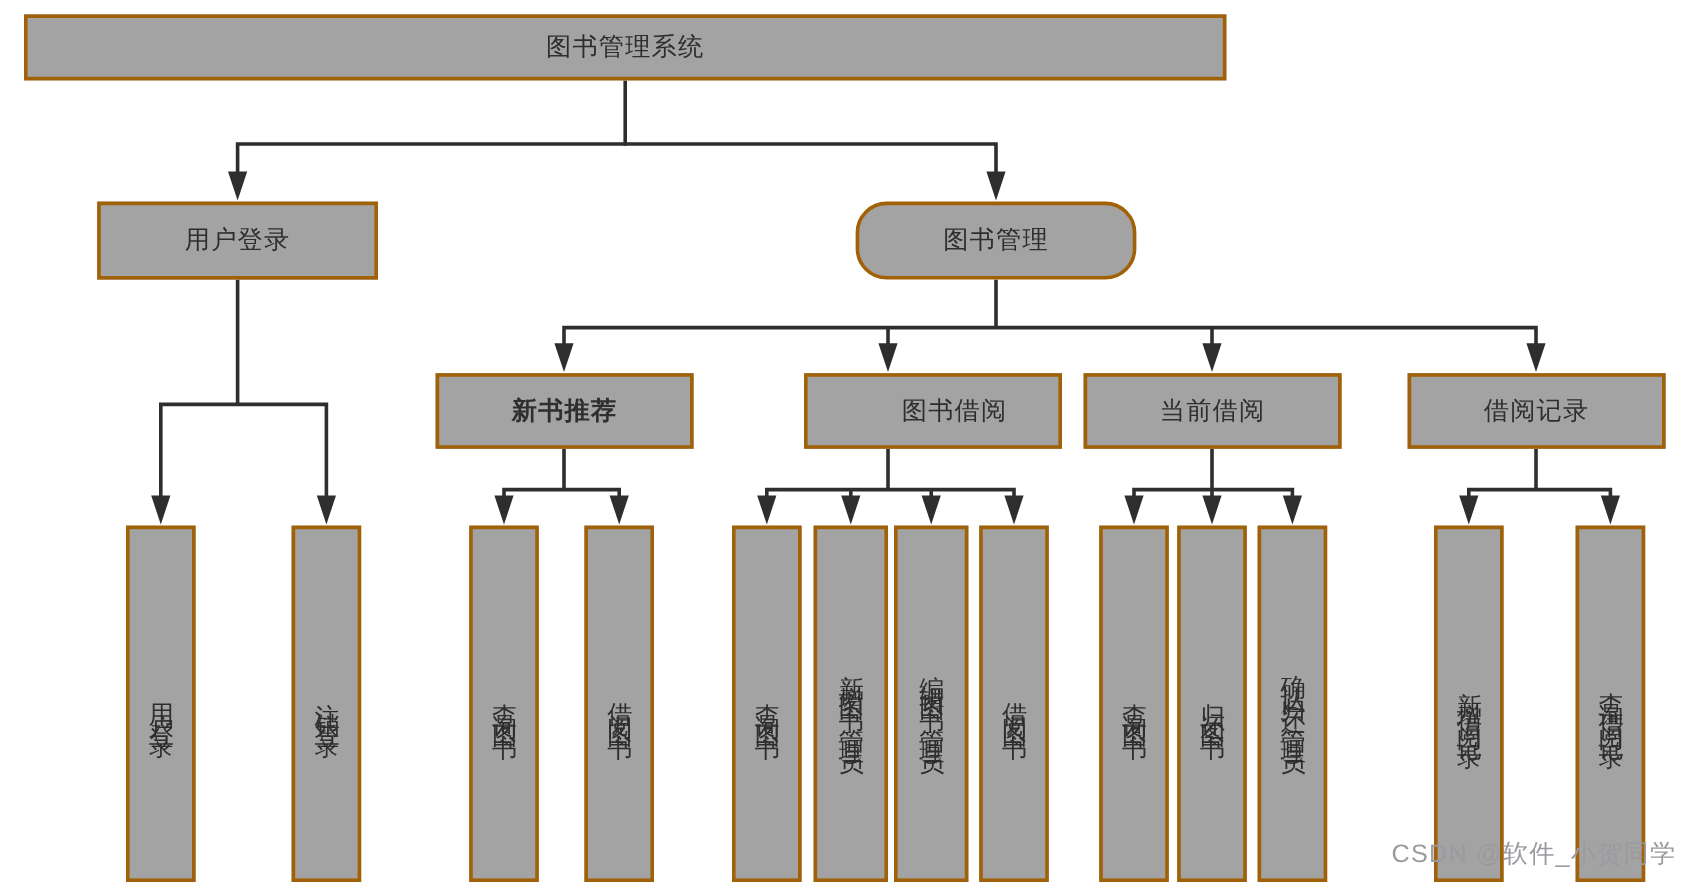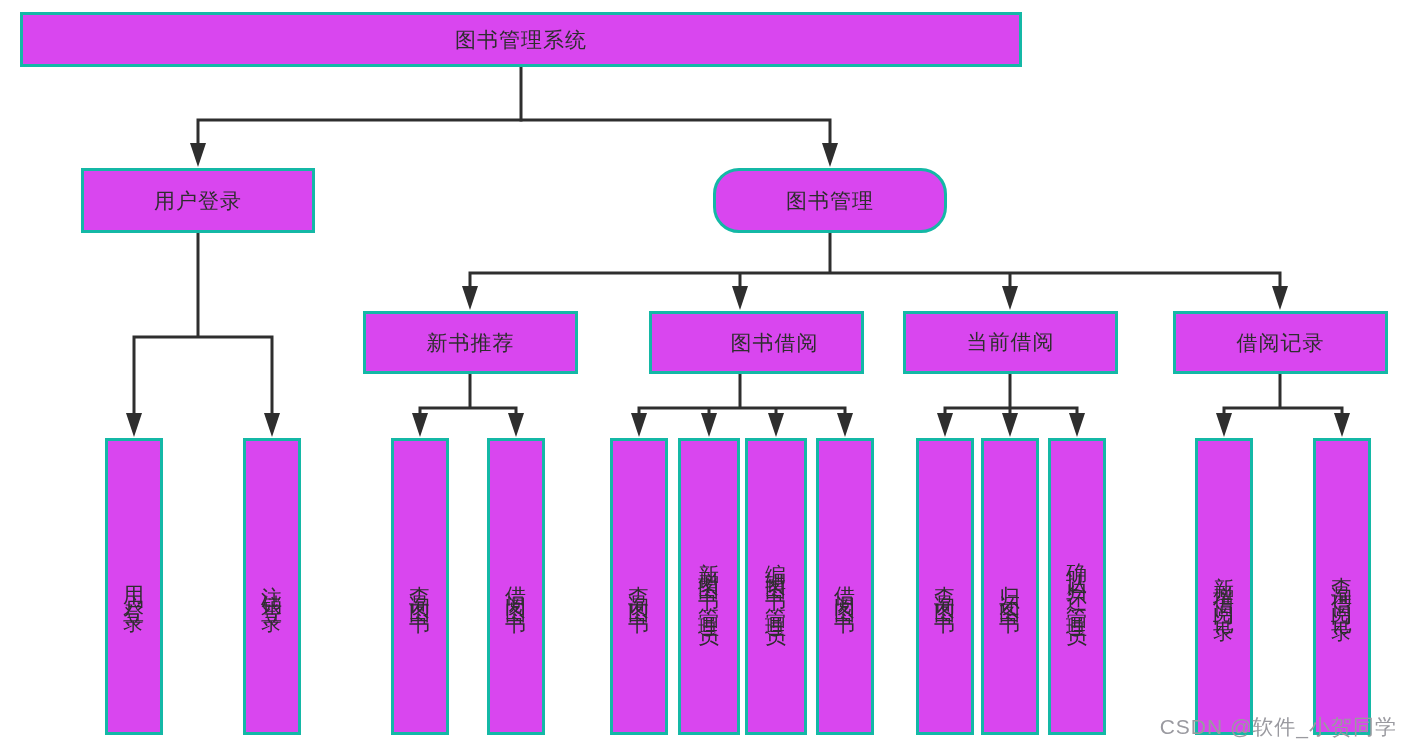--- a/index.html
+++ b/index.html
@@ -4,34 +4,34 @@
 <style>
   html,body{margin:0;padding:0;background:#ffffff;}
   #stage{
     position:relative;width:1405px;height:747px;background:#ffffff;overflow:hidden;
     font-family:"Liberation Sans","DejaVu Sans",sans-serif;color:#2e2e2e;
   }
   #wires{position:absolute;left:0;top:0;width:1405px;height:747px;}
   #wires path{fill:none;stroke:#2e2e2e;stroke-width:3;}
   #wires polygon{fill:#2e2e2e;stroke:none;}
   .node{
-    position:absolute;box-sizing:border-box;border:3px solid #14b8a6;background:#d946ef;
+    position:absolute;box-sizing:border-box;border:3px solid #a16207;background:#a3a3a3;
     display:flex;align-items:center;justify-content:center;
     font-size:21px;letter-spacing:1px;line-height:1;
   }
   .root{left:20px;top:12px;width:1002px;height:55px;}
   .lvl2{top:168px;width:234px;height:65px;}
   .lvl3{top:311px;width:215px;height:63px;}
   .leaf{top:438px;height:297px;}
   .leaf span{
     writing-mode:vertical-rl;text-orientation:mixed;
     letter-spacing:9px;font-size:21px;line-height:1;
   }
   .watermark{
-    position:absolute;right:8px;bottom:6px;font-size:21px;letter-spacing:1px;
+    position:absolute;right:8px;bottom:22px;font-size:21px;letter-spacing:1px;
     color:#9a9aa0;white-space:nowrap;pointer-events:none;
   }
 </style>
 </head>
 <body>
 
 <div id="stage">
 
   <svg id="wires" viewBox="0 0 1405 747" xmlns="http://www.w3.org/2000/svg">
 
@@ -85,24 +85,24 @@
     <span>图书管理系统</span>
   </div>
 
   <div class="node lvl2" style="left:81px;">
     <span>用户登录</span>
   </div>
   <div class="node lvl2" style="left:713px;border-radius:26px;">
     <span>图书管理</span>
   </div>
 
-  <div class="node lvl3" style="left:363px;">
+  <div class="node lvl3" style="left:363px;font-weight:bold;">
     <span>新书推荐</span>
   </div>
-  <div class="node lvl3" style="left:649px;padding-left:36px;">
+  <div class="node lvl3" style="left:670px;padding-left:36px;">
     <span>图书借阅</span>
   </div>
   <div class="node lvl3" style="left:903px;font-family:Liberation Serif, serif;">
     <span>当前借阅</span>
   </div>
   <div class="node lvl3" style="left:1173px;">
     <span>借阅记录</span>
   </div>
 
   <div class="node leaf" style="left:105px;width:58px;">

